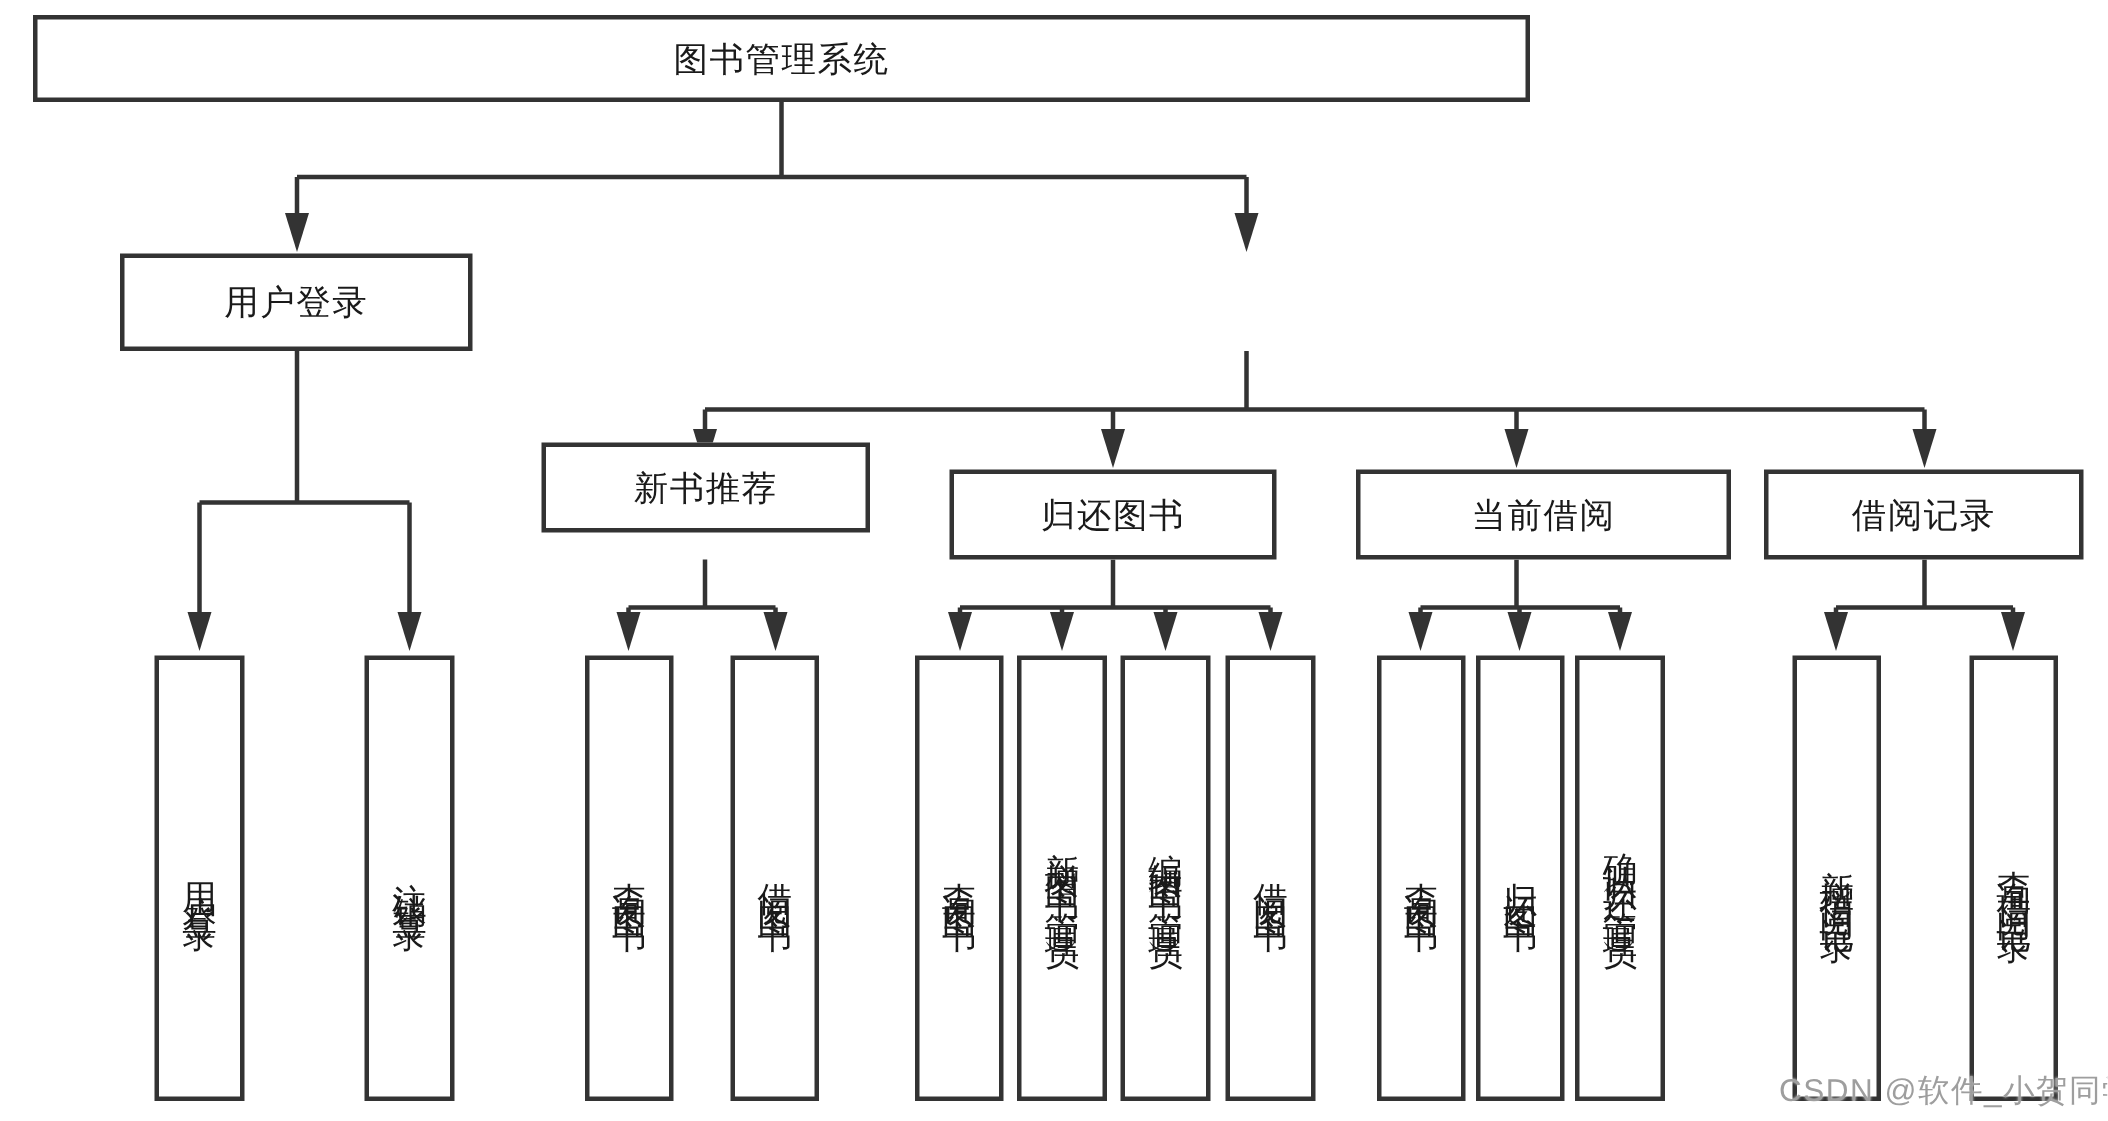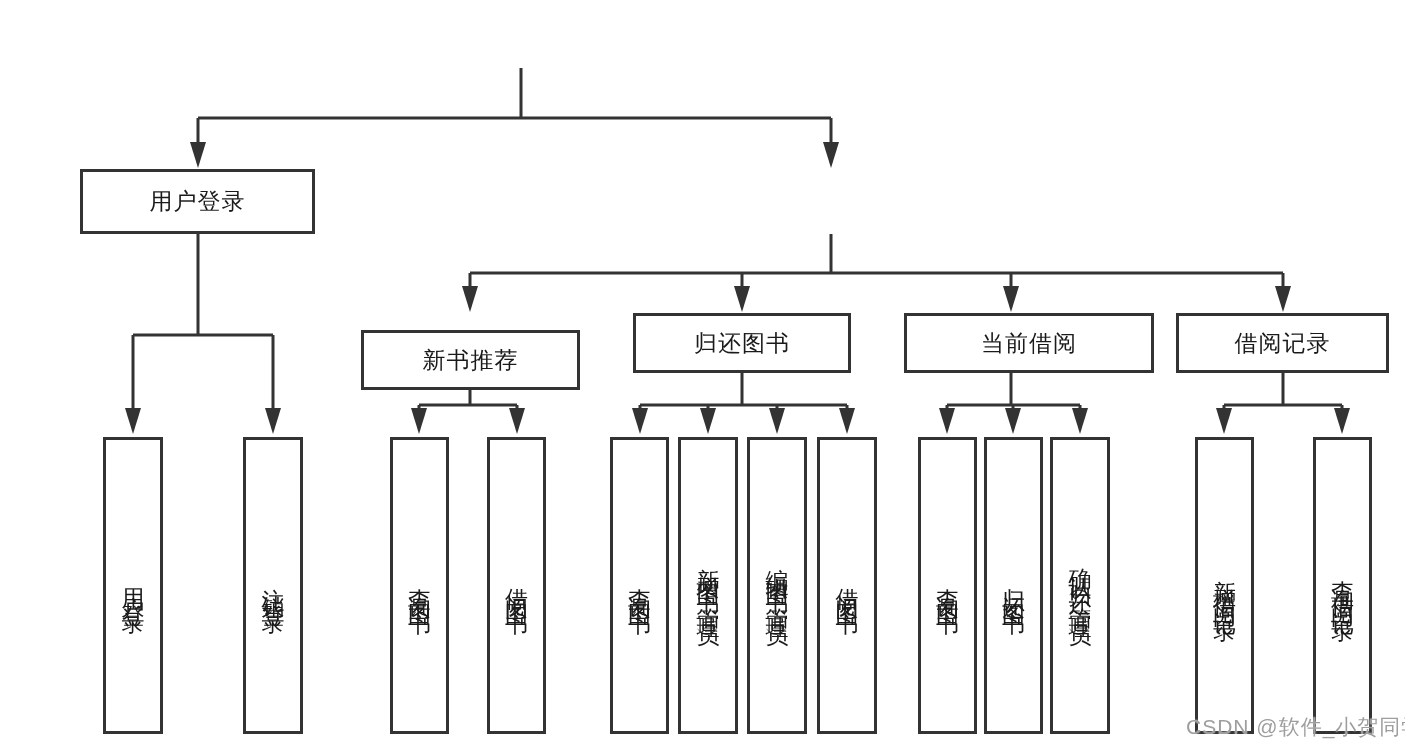--- a/index.html
+++ b/index.html
@@ -88,26 +88,29 @@
       <polygon points="769,408 785,408 777,434"></polygon>
       <polygon points="839,408 855,408 847,434"></polygon>
       <polygon points="939,408 955,408 947,434"></polygon>
       <polygon points="1005,408 1021,408 1013,434"></polygon>
       <polygon points="1072,408 1088,408 1080,434"></polygon>
       <polygon points="1216,408 1232,408 1224,434"></polygon>
       <polygon points="1334,408 1350,408 1342,434"></polygon>
     </g>
   </svg>
 
+  <div class="node" style="left:22px;top:10px;width:998px;height:58px">
+    <span class="lbl">图书管理系统</span>
+  </div>
 
   <div class="node" style="left:80px;top:169px;width:235px;height:65px">
     <span class="lbl">用户登录</span>
   </div>
 
-  <div class="node" style="left:361px;top:330px;width:219px;height:60px">
+  <div class="node" style="left:361px;top:295px;width:219px;height:60px">
     <span class="lbl">新书推荐</span>
   </div>
   <div class="node" style="left:633px;top:313px;width:218px;height:60px">
     <span class="lbl">归还图书</span>
   </div>
   <div class="node" style="left:904px;top:313px;width:250px;height:60px">
     <span class="lbl">当前借阅</span>
   </div>
   <div class="node" style="left:1176px;top:313px;width:213px;height:60px">
     <span class="lbl">借阅记录</span>

